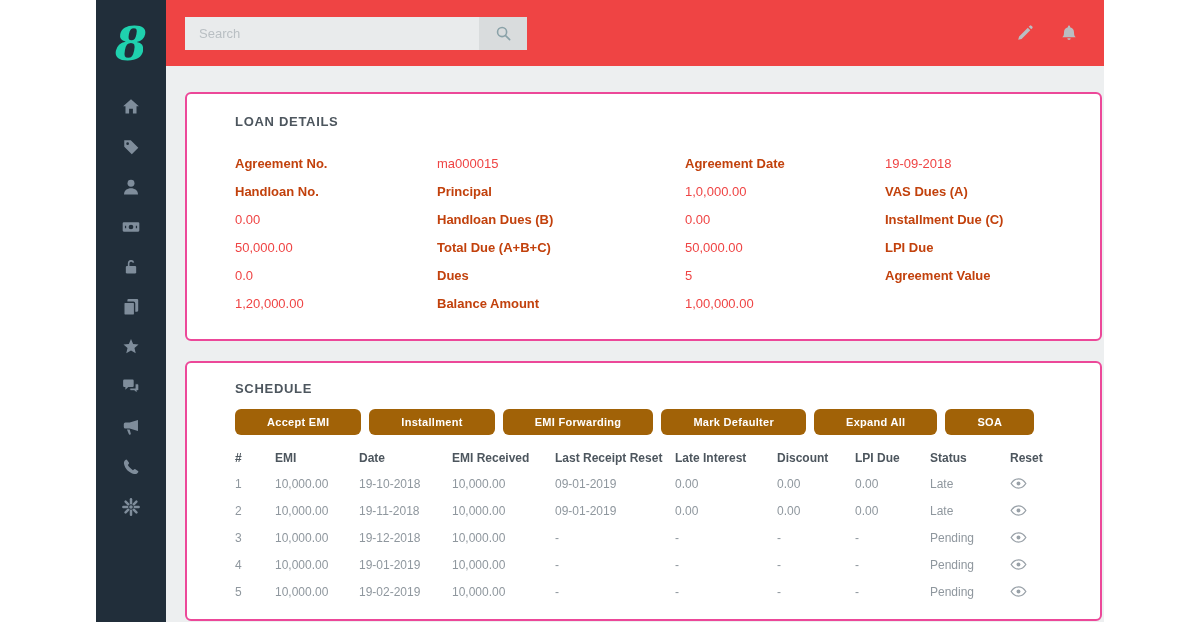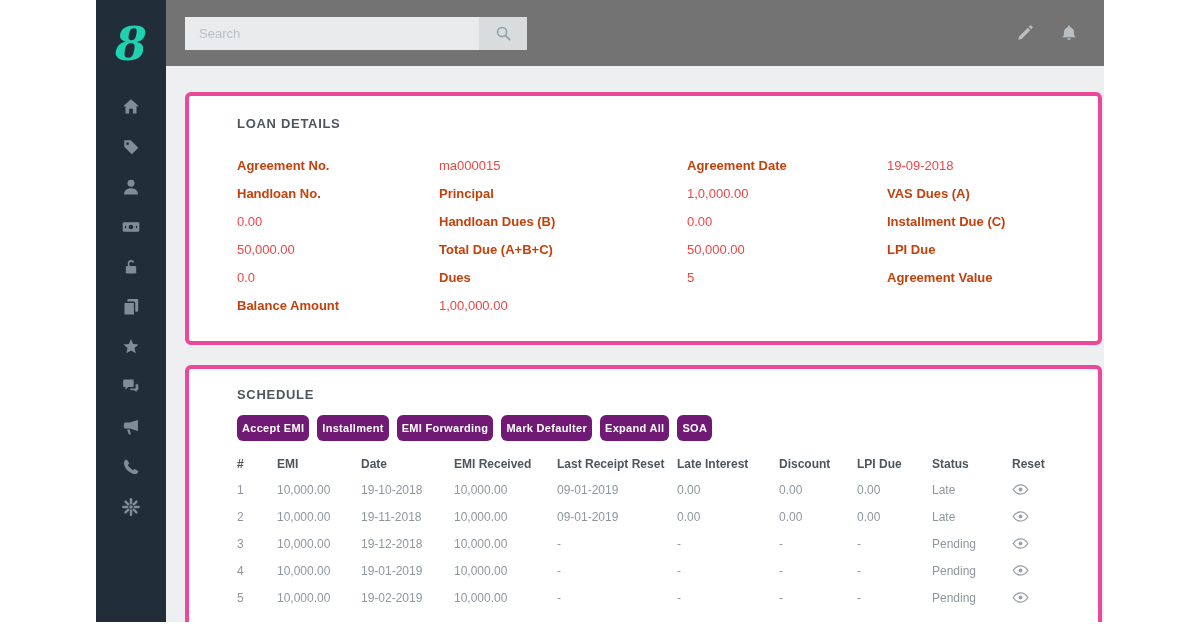--- a/index.html
+++ b/index.html
@@ -18,49 +18,49 @@
   .sidebar { position: absolute; left: 0; top: 0; width: 70px; height: 100%; background: #212e3a;
              display: flex; flex-direction: column; align-items: center; z-index: 2; }
   .logo { height: 88px; display: flex; align-items: center; justify-content: center;
           color: #1fd1ae; font-size: 46px; font-weight: bold; font-style: italic;
           font-family: "DejaVu Serif", serif; }
   .nav { display: flex; flex-direction: column; gap: 22px; margin-top: 10px; }
   .nav-icon { width: 18px; height: 18px; display: block; cursor: pointer; }
   .nav-icon svg { width: 18px; height: 18px; display: block; fill: #7f8d9b; }
 
   
-  .topbar { position: absolute; left: 70px; top: 0; right: 0; height: 66px; background: #737373;
+  .topbar { position: absolute; left: 70px; top: 0; right: 0; height: 66px; background: #ef4444;
             display: flex; align-items: center; }
   .search { display: flex; margin-left: 19px; }
   .search input { width: 294px; height: 33px; background: #e9ebec; border: none; padding: 0 14px;
                   font-size: 13px; color: #667; outline: none; font-family: inherit; }
   .search input::placeholder { color: #b9bfc3; }
   .search-btn { width: 48px; height: 33px; background: #d9dcdd; border: none; cursor: pointer;
                 display: flex; align-items: center; justify-content: center; }
   .search-btn svg { width: 17px; height: 17px; }
   .topbar-icons { margin-left: auto; margin-right: 26px; display: flex; gap: 26px; align-items: center; }
   .topbar-icons svg { width: 18px; height: 18px; fill: #b9bec2; cursor: pointer; display: block; }
 
   
   .main { position: absolute; left: 70px; top: 66px; right: 0; bottom: 0; overflow: hidden; }
-  .card { background: #ffffff; border: 4px solid #ec4899; border-radius: 6px;
+  .card { background: #ffffff; border: 2px solid #ec4899; border-radius: 6px;
           margin: 0 2px 2px 19px; padding: 20px 48px 22px; }
   .card-loan { margin-top: 26px; }
   .card-schedule { margin-top: 20px; padding-top: 18px; padding-bottom: 14px; }
   .card-title { font-size: 13px; color: #4d565e; letter-spacing: 0.7px; margin: 0 0 20px; font-weight: bold; }
   .card-schedule .card-title { margin-bottom: 13px; }
 
   .detail-grid { display: grid; grid-template-columns: 202px 248px 200px 1fr; }
   .detail-grid .cell { height: 28px; display: flex; align-items: center; font-size: 13px; }
   .lbl { font-weight: bold; color: #c2410c; }
   .val { color: #ef4444; }
 
   .actions { display: flex; gap: 8px; margin-bottom: 10px; }
-  .action-btn { background: #701a75; color: #ffffff; border: none; font-size: 11px; font-weight: bold;
-                padding: 7px 5px; border-radius: 6px; letter-spacing: 0.3px; cursor: pointer;
+  .action-btn { background: #a16207; color: #ffffff; border: none; font-size: 11px; font-weight: bold;
+                padding: 7px 32px; border-radius: 6px; letter-spacing: 0.3px; cursor: pointer;
                 font-family: inherit; }
 
   table { border-collapse: collapse; table-layout: fixed; width: 840px; }
   th { font-size: 12px; color: #4d565e; text-align: left; height: 25px; font-weight: bold;
        vertical-align: middle; padding: 0; }
   td { font-size: 12px; color: #8f979e; height: 27px; vertical-align: middle; padding: 0; }
   th:nth-child(1), td:nth-child(1) { width: 40px; }
   th:nth-child(2), td:nth-child(2) { width: 84px; }
   th:nth-child(3), td:nth-child(3) { width: 93px; }
   th:nth-child(4), td:nth-child(4) { width: 103px; }
@@ -198,20 +198,21 @@
           <div class="cell val">0.00</div>
           <div class="cell lbl">Installment Due (C)</div>
           <div class="cell val">50,000.00</div>
           <div class="cell lbl">Total Due (A+B+C)</div>
           <div class="cell val">50,000.00</div>
           <div class="cell lbl">LPI Due</div>
           <div class="cell val">0.0</div>
           <div class="cell lbl">Dues</div>
           <div class="cell val">5</div>
           <div class="cell lbl">Agreement Value</div>
+          <div class="cell val">1,20,000.00</div>
           <div class="cell lbl">Balance Amount</div>
           <div class="cell val">1,00,000.00</div>
         </div>
     </section>
 
     <section class="card card-schedule">
       <h2 class="card-title">SCHEDULE</h2>
       <div class="actions" id="schedule-actions">
           <button class="action-btn">Accept EMI</button>
           <button class="action-btn">Installment</button>

